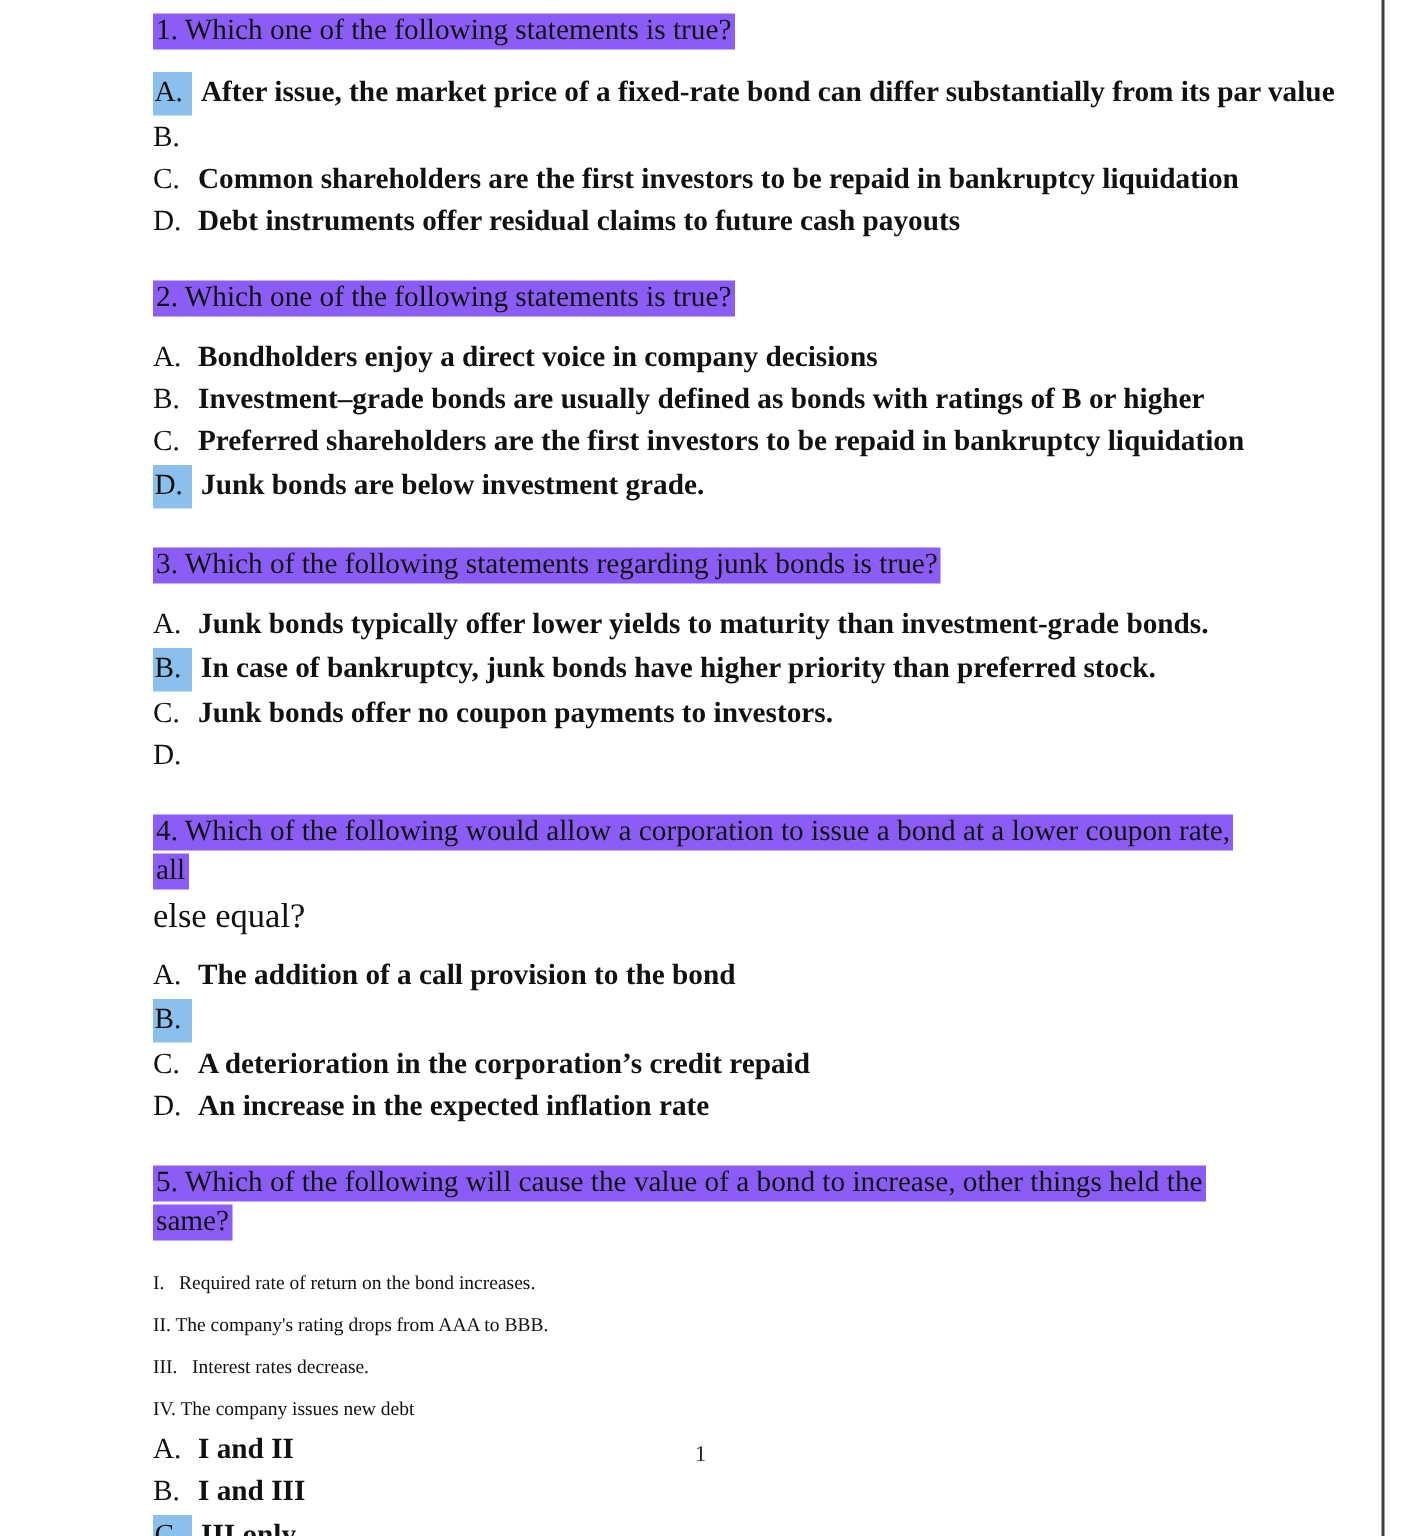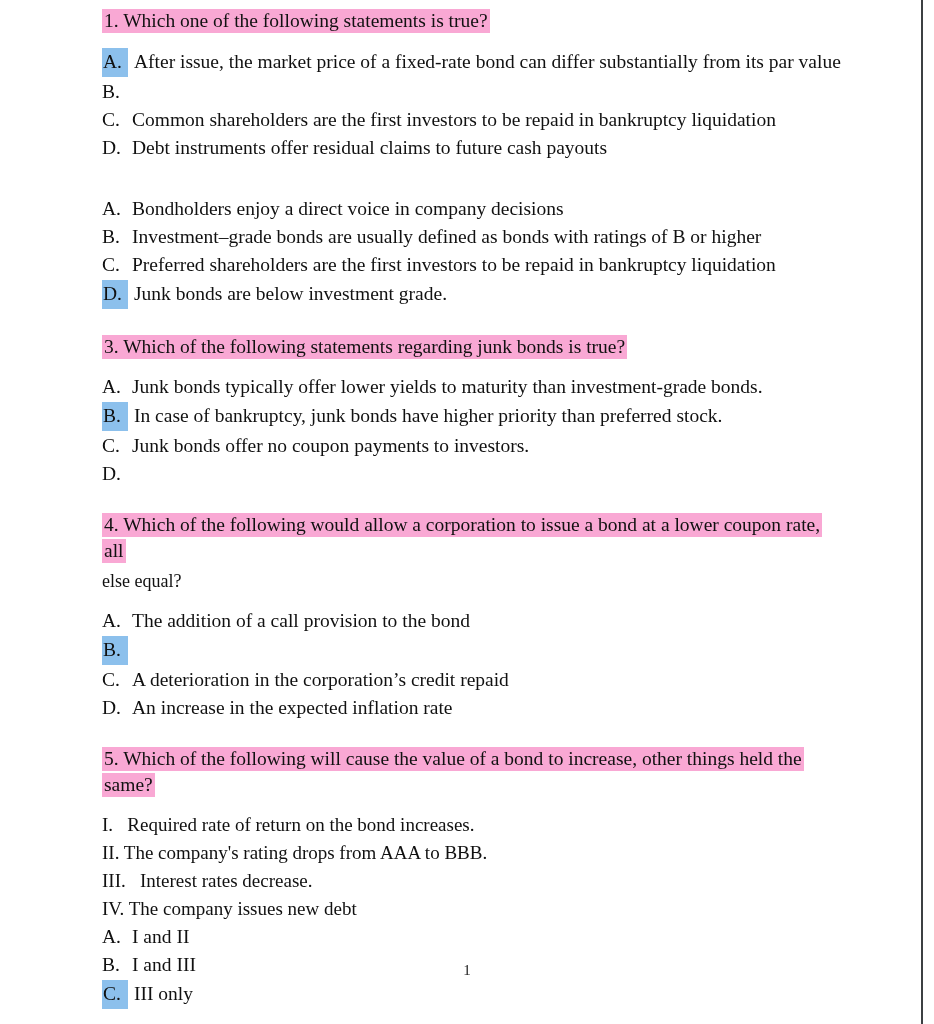--- a/index.html
+++ b/index.html
@@ -42,27 +42,27 @@
   .question-block.last {
     margin-bottom: 0;
   }
   .stem {
     font-size: 19.5px;
     line-height: 26px;
     margin: 0 0 4px 0;
     max-width: 720px;
   }
   .stem .hl-stem {
-    background: #f9a8d4;
+    background: #8b5cf6;
     padding: 1px 2px 2px 2px;
     box-decoration-break: clone;
     -webkit-box-decoration-break: clone;
   }
   .stem-wrap2 {
-    font-size: 18px;
+    font-size: 23px;
     line-height: 26px;
     margin: 0 0 4px 0;
   }
   .opt {
     font-size: 19.5px;
     line-height: 26px;
     margin: 0 0 0 0;
     padding: 1px 0 1px 0;
     display: flex;
     align-items: baseline;
@@ -73,23 +73,24 @@
     flex: 0 0 auto;
     white-space: pre;
   }
   .opt-label.marked {
     background: #8cc0ec;
     padding: 1px 1px 2px 1px;
   }
   .opt-text {
     display: inline-block;
     margin-left: 6px;
+    font-weight: bold;
   }
   .roman {
-    font-size: 19px;
+    font-size: 13px;
     line-height: 26px;
     padding: 1px 0;
     white-space: pre;
   }
   .page-number {
     position: absolute;
     top: 962px;
     left: 0;
     width: 934px;
     text-align: center;
@@ -123,20 +124,23 @@
         <span class="opt-label">C.</span>
         <span class="opt-text">Common shareholders are the first investors to be repaid in bankruptcy liquidation</span>
       </div>
       <div class="opt">
         <span class="opt-label">D.</span>
         <span class="opt-text">Debt instruments offer residual claims to future cash payouts</span>
       </div>
     </div>
 
     <div class="question-block">
+      <div class="stem">
+        <span class="hl-stem">2. Which one of the following statements is true?</span>
+      </div>
       <div class="spacer-sm"></div>
       <div class="opt">
         <span class="opt-label">A.</span>
         <span class="opt-text">Bondholders enjoy a direct voice in company decisions</span>
       </div>
       <div class="opt">
         <span class="opt-label">B.</span>
         <span class="opt-text">Investment–grade bonds are usually defined as bonds with ratings of B or higher</span>
       </div>
       <div class="opt">

